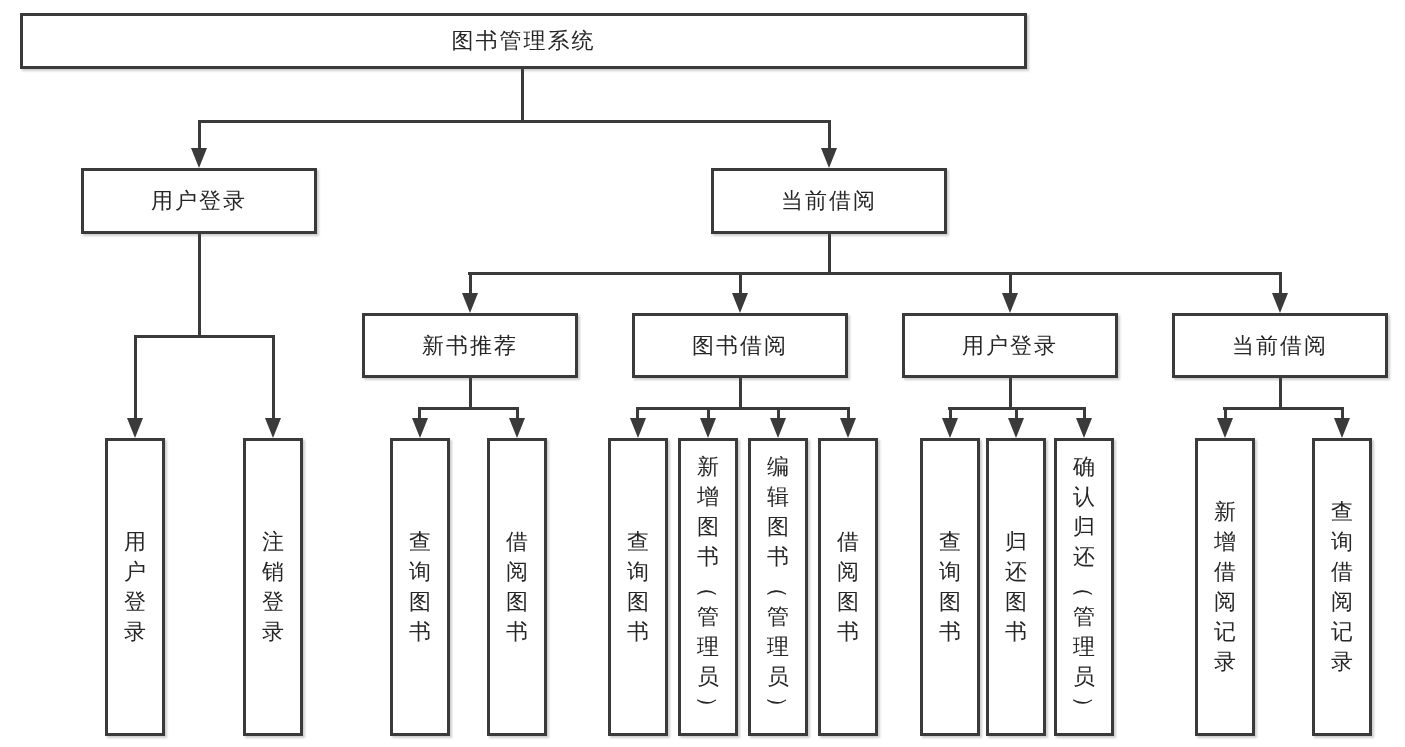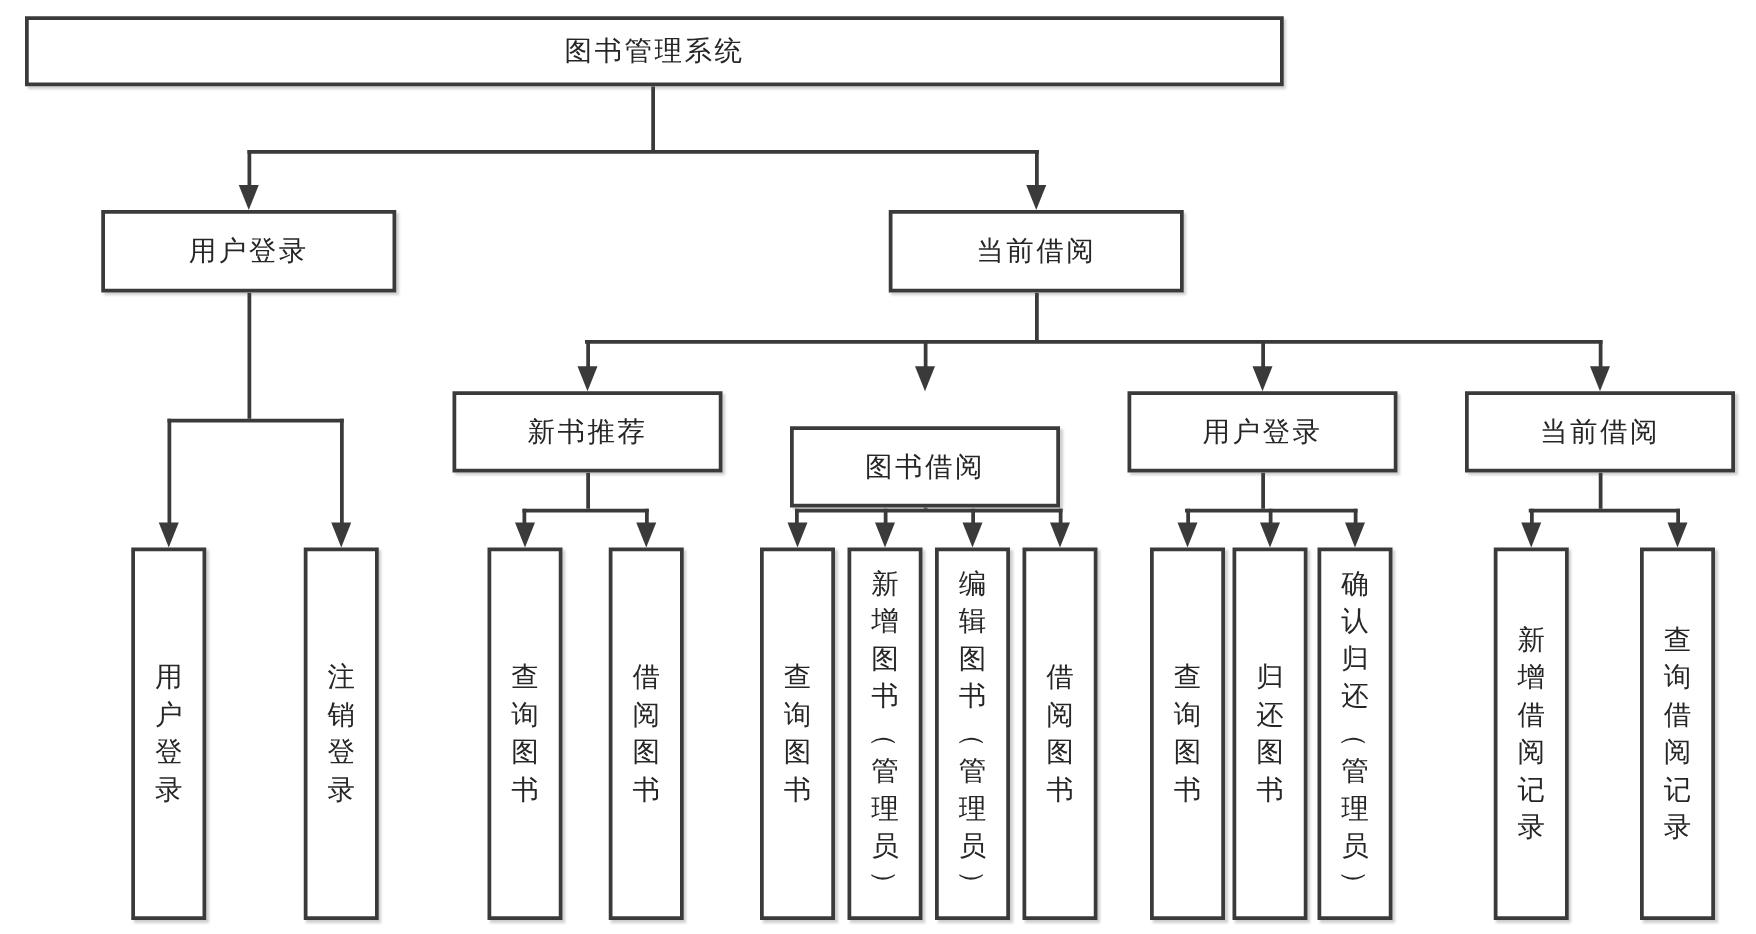--- a/index.html
+++ b/index.html
@@ -27,21 +27,21 @@
     letter-spacing: 2px;
     white-space: nowrap;
   }
   
   .n-root  { left: 20px;  top: 13px;  width: 1007px; height: 56px; }
   
   .n-ul    { left: 81px;  top: 168px; width: 236px; height: 66px; }
   .n-bm    { left: 711px; top: 168px; width: 236px; height: 66px; }
   
   .n-nbr   { left: 362px;  top: 313px; width: 216px; height: 65px; }
-  .n-bb    { left: 632px;  top: 313px; width: 216px; height: 65px; margin-top: 28px; }
+  .n-bb    { left: 632px;  top: 313px; width: 216px; height: 65px; }
   .n-cb    { left: 902px;  top: 313px; width: 216px; height: 65px; }
   .n-br    { left: 1172px; top: 313px; width: 216px; height: 65px; }
   
   .leaf { top: 438px; width: 60px; height: 298px; }
   .lf-1  { left: 105px; }
   .lf-2  { left: 243px; }
   .lf-3  { left: 390px; }
   .lf-4  { left: 487px; }
   .lf-5  { left: 608px; }
   .lf-6  { left: 678px; }

